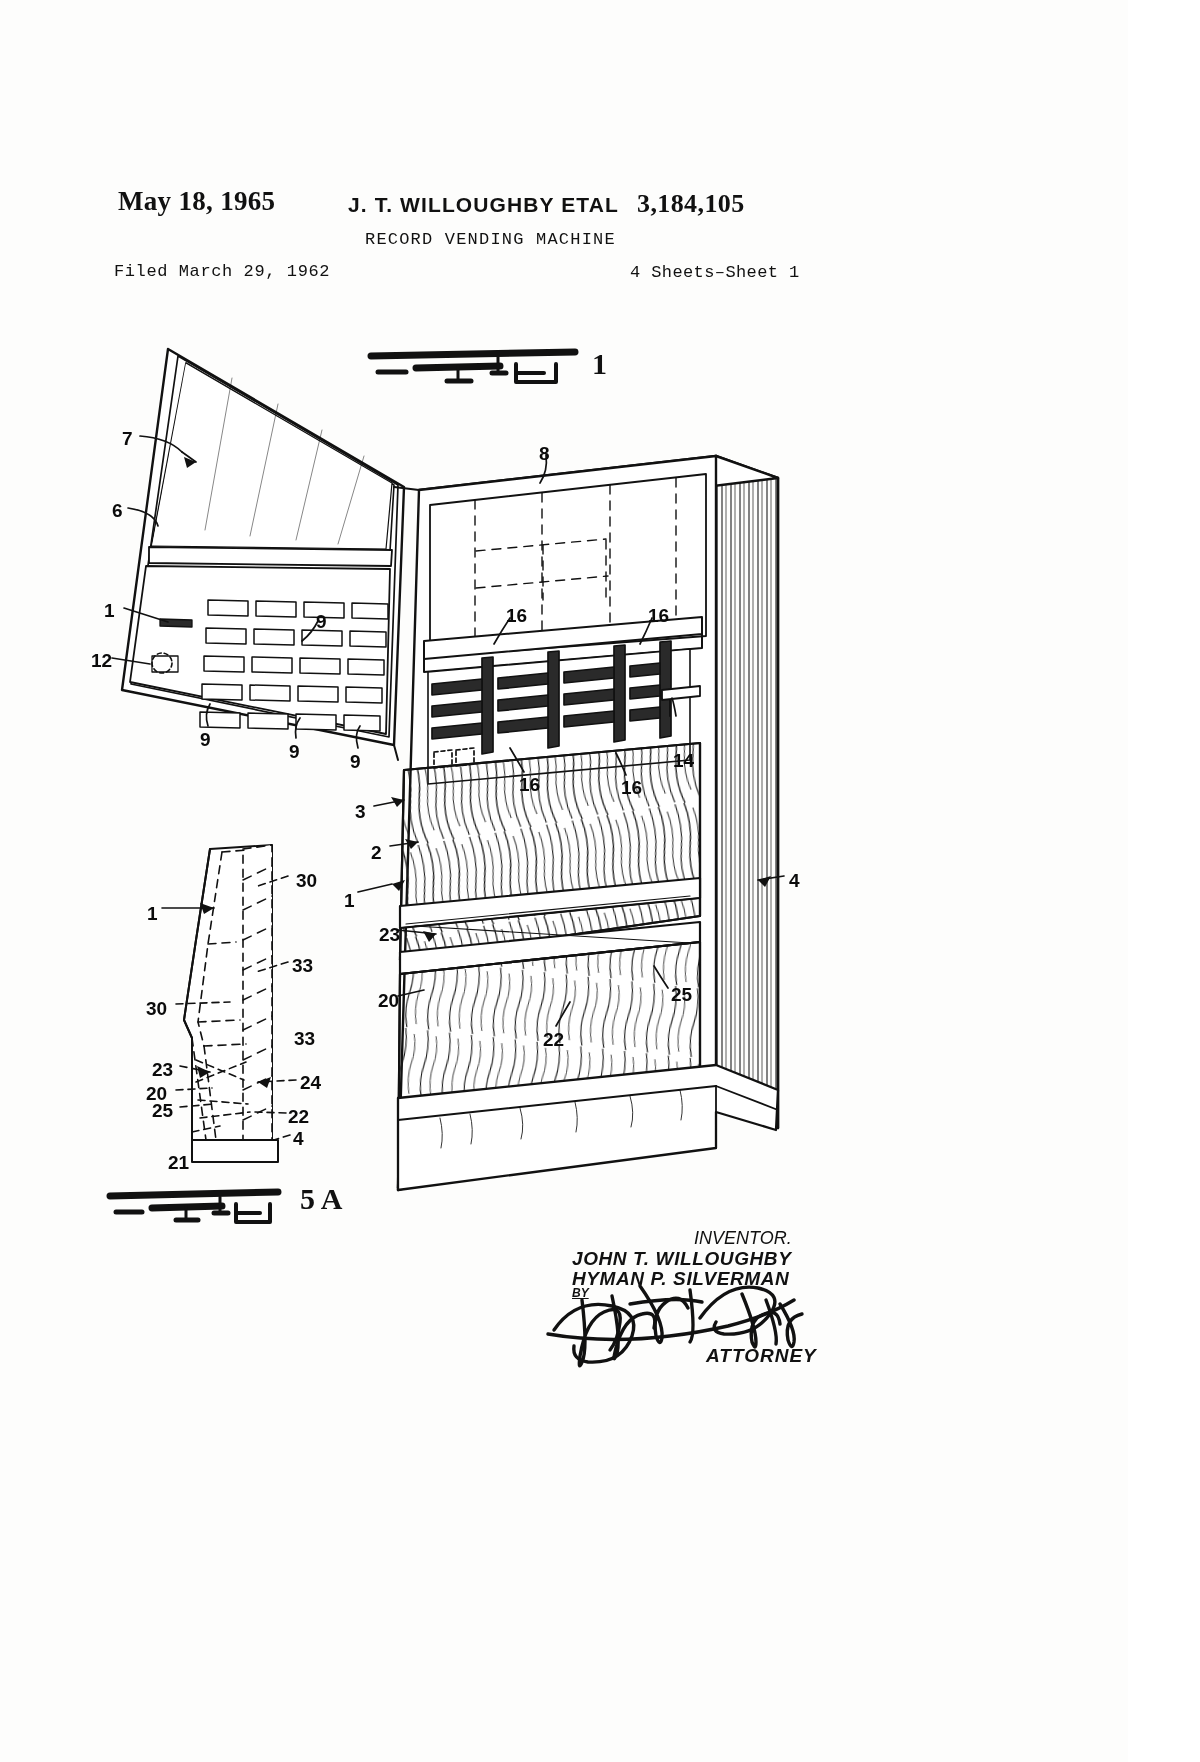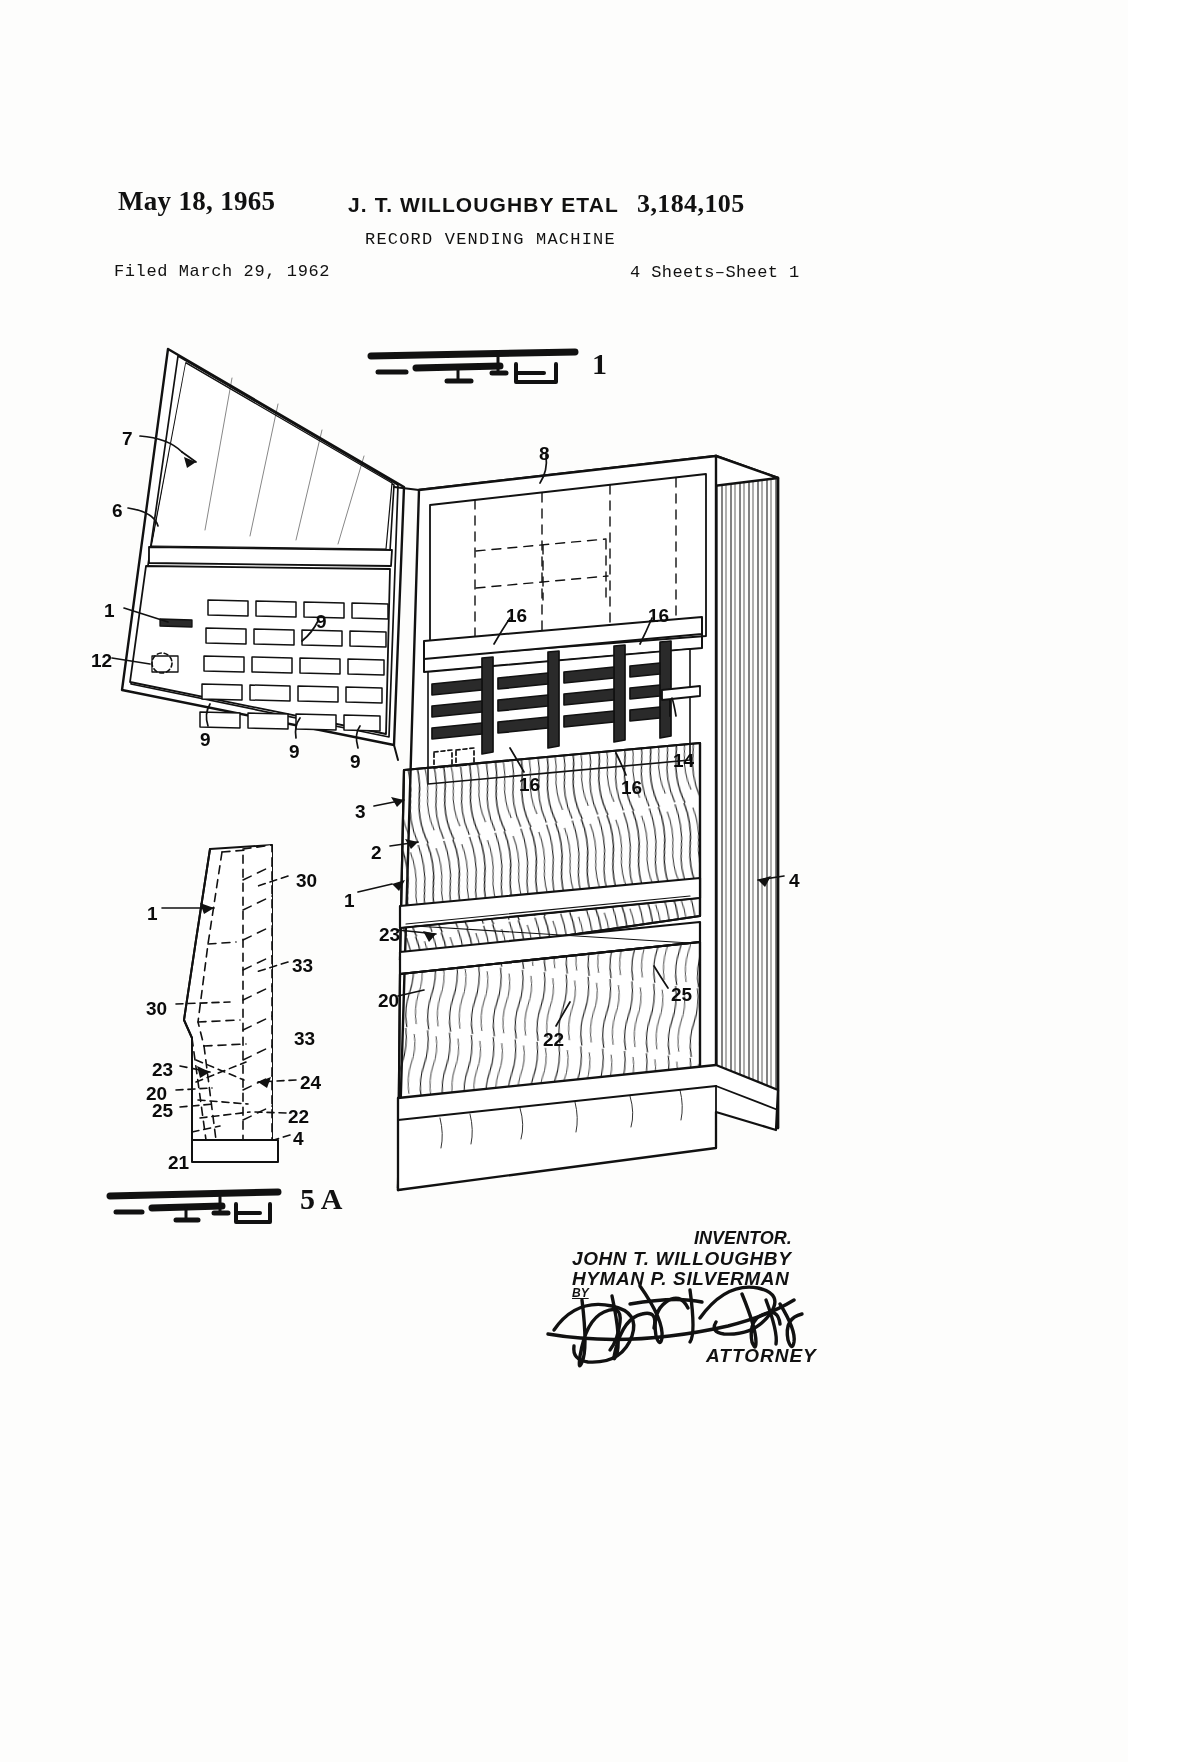--- a/index.html
+++ b/index.html
@@ -89,21 +89,21 @@
     color: #0b0b0b;
     white-space: nowrap;
   }
 
   
   .sig-inventor {
     position: absolute;
     left: 694px; top: 1228px;
     font-family: "Liberation Sans", sans-serif;
     font-style: italic;
-    font-weight: bold;
+    font-weight: normal;
     font-size: 18px;
     white-space: nowrap;
   }
   .sig-name1 {
     position: absolute;
     left: 572px; top: 1248px;
     font-family: "Liberation Sans", sans-serif;
     font-style: italic;
     font-weight: bold;
     font-size: 19px;

